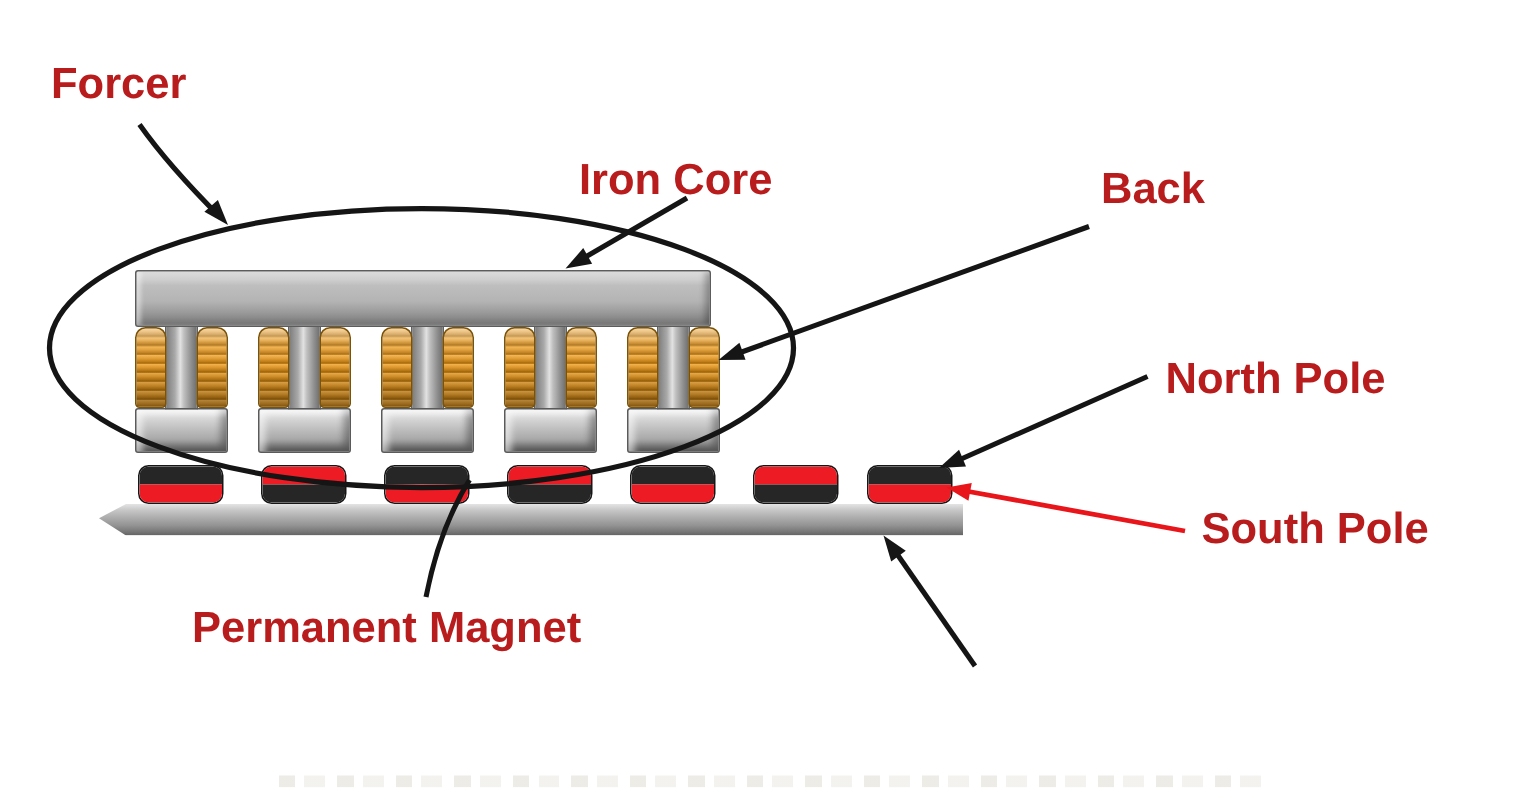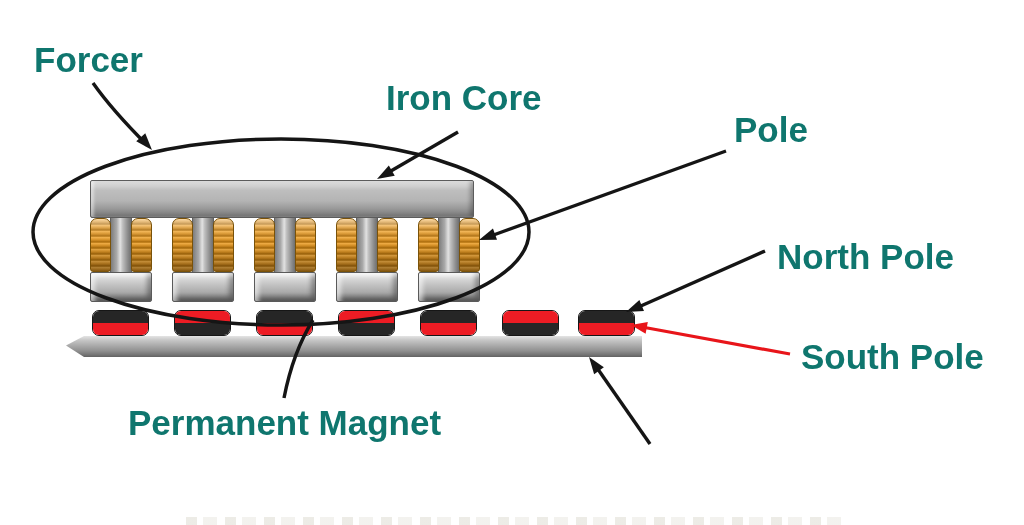--- a/index.html
+++ b/index.html
@@ -1,21 +1,21 @@
 <!DOCTYPE html>
 <html><head>
 <meta charset="utf-8">
 <style>
   html,body{margin:0;padding:0;background:#ffffff;}
   #stage{
     position:relative;width:1024px;height:525px;background:#ffffff;overflow:hidden;
     font-family:"Liberation Sans", sans-serif;
   }
   .lbl{
-    position:absolute;font-weight:bold;font-size:35px;color:#0f766e;
+    position:absolute;font-weight:bold;font-size:29px;color:#b91c1c;
     white-space:nowrap;line-height:1.0;letter-spacing:0px;
   }
   .lbl2{line-height:1.45;}
   #svg-overlay{position:absolute;left:0;top:0;width:1024px;height:525px;z-index:5;pointer-events:none;}
   
   .part{position:absolute;box-sizing:border-box;}
   #iron-core-bar{
     left:90px;top:180px;width:384px;height:38px;z-index:2;
     border:1px solid #5c5c5c;border-radius:2px;
     background:linear-gradient(180deg,#f2f2f2 0%,#d6d6d6 10%,#bebebe 26%,#b4b4b4 55%,#9a9a9a 76%,#818181 92%,#6e6e6e 100%);
@@ -150,20 +150,20 @@
     <path d="M790,354 L642,327" fill="none" stroke="#e8151a" stroke-width="3.2"></path>
     <polygon fill="#e8151a" points="0,0 -16,6 -16,-6" transform="translate(631,325) rotate(190.5)"></polygon>
 
     <path d="M284,398 Q293,352 313,320" fill="none" stroke="#151515" stroke-width="3.4"></path>
 
     <path d="M650,444 L595,365" fill="none" stroke="#151515" stroke-width="3.4"></path>
     <polygon fill="#151515" points="0,0 -17,6 -17,-6" transform="translate(589,357) rotate(234)"></polygon>
   </svg>
 
   <div class="lbl" style="left:34px;top:42px;z-index:6">Forcer</div>
-  <div class="lbl" style="left:386px;top:80px;z-index:6">Iron Core</div>
+  <div class="lbl" style="left:386px;top:106px;z-index:6">Iron Core</div>
   <div class="lbl lbl2" style="left:734px;top:105px;z-index:6">
-    <div>Pole</div>
+    <div>Back</div>
   </div>
   <div class="lbl" style="left:801px;top:339px;z-index:6">South Pole</div>
   <div class="lbl" style="left:777px;top:239px;z-index:6">North Pole</div>
   <div class="lbl" style="left:128px;top:405px;z-index:6">Permanent Magnet</div>
 </div>
 
 </body></html>

